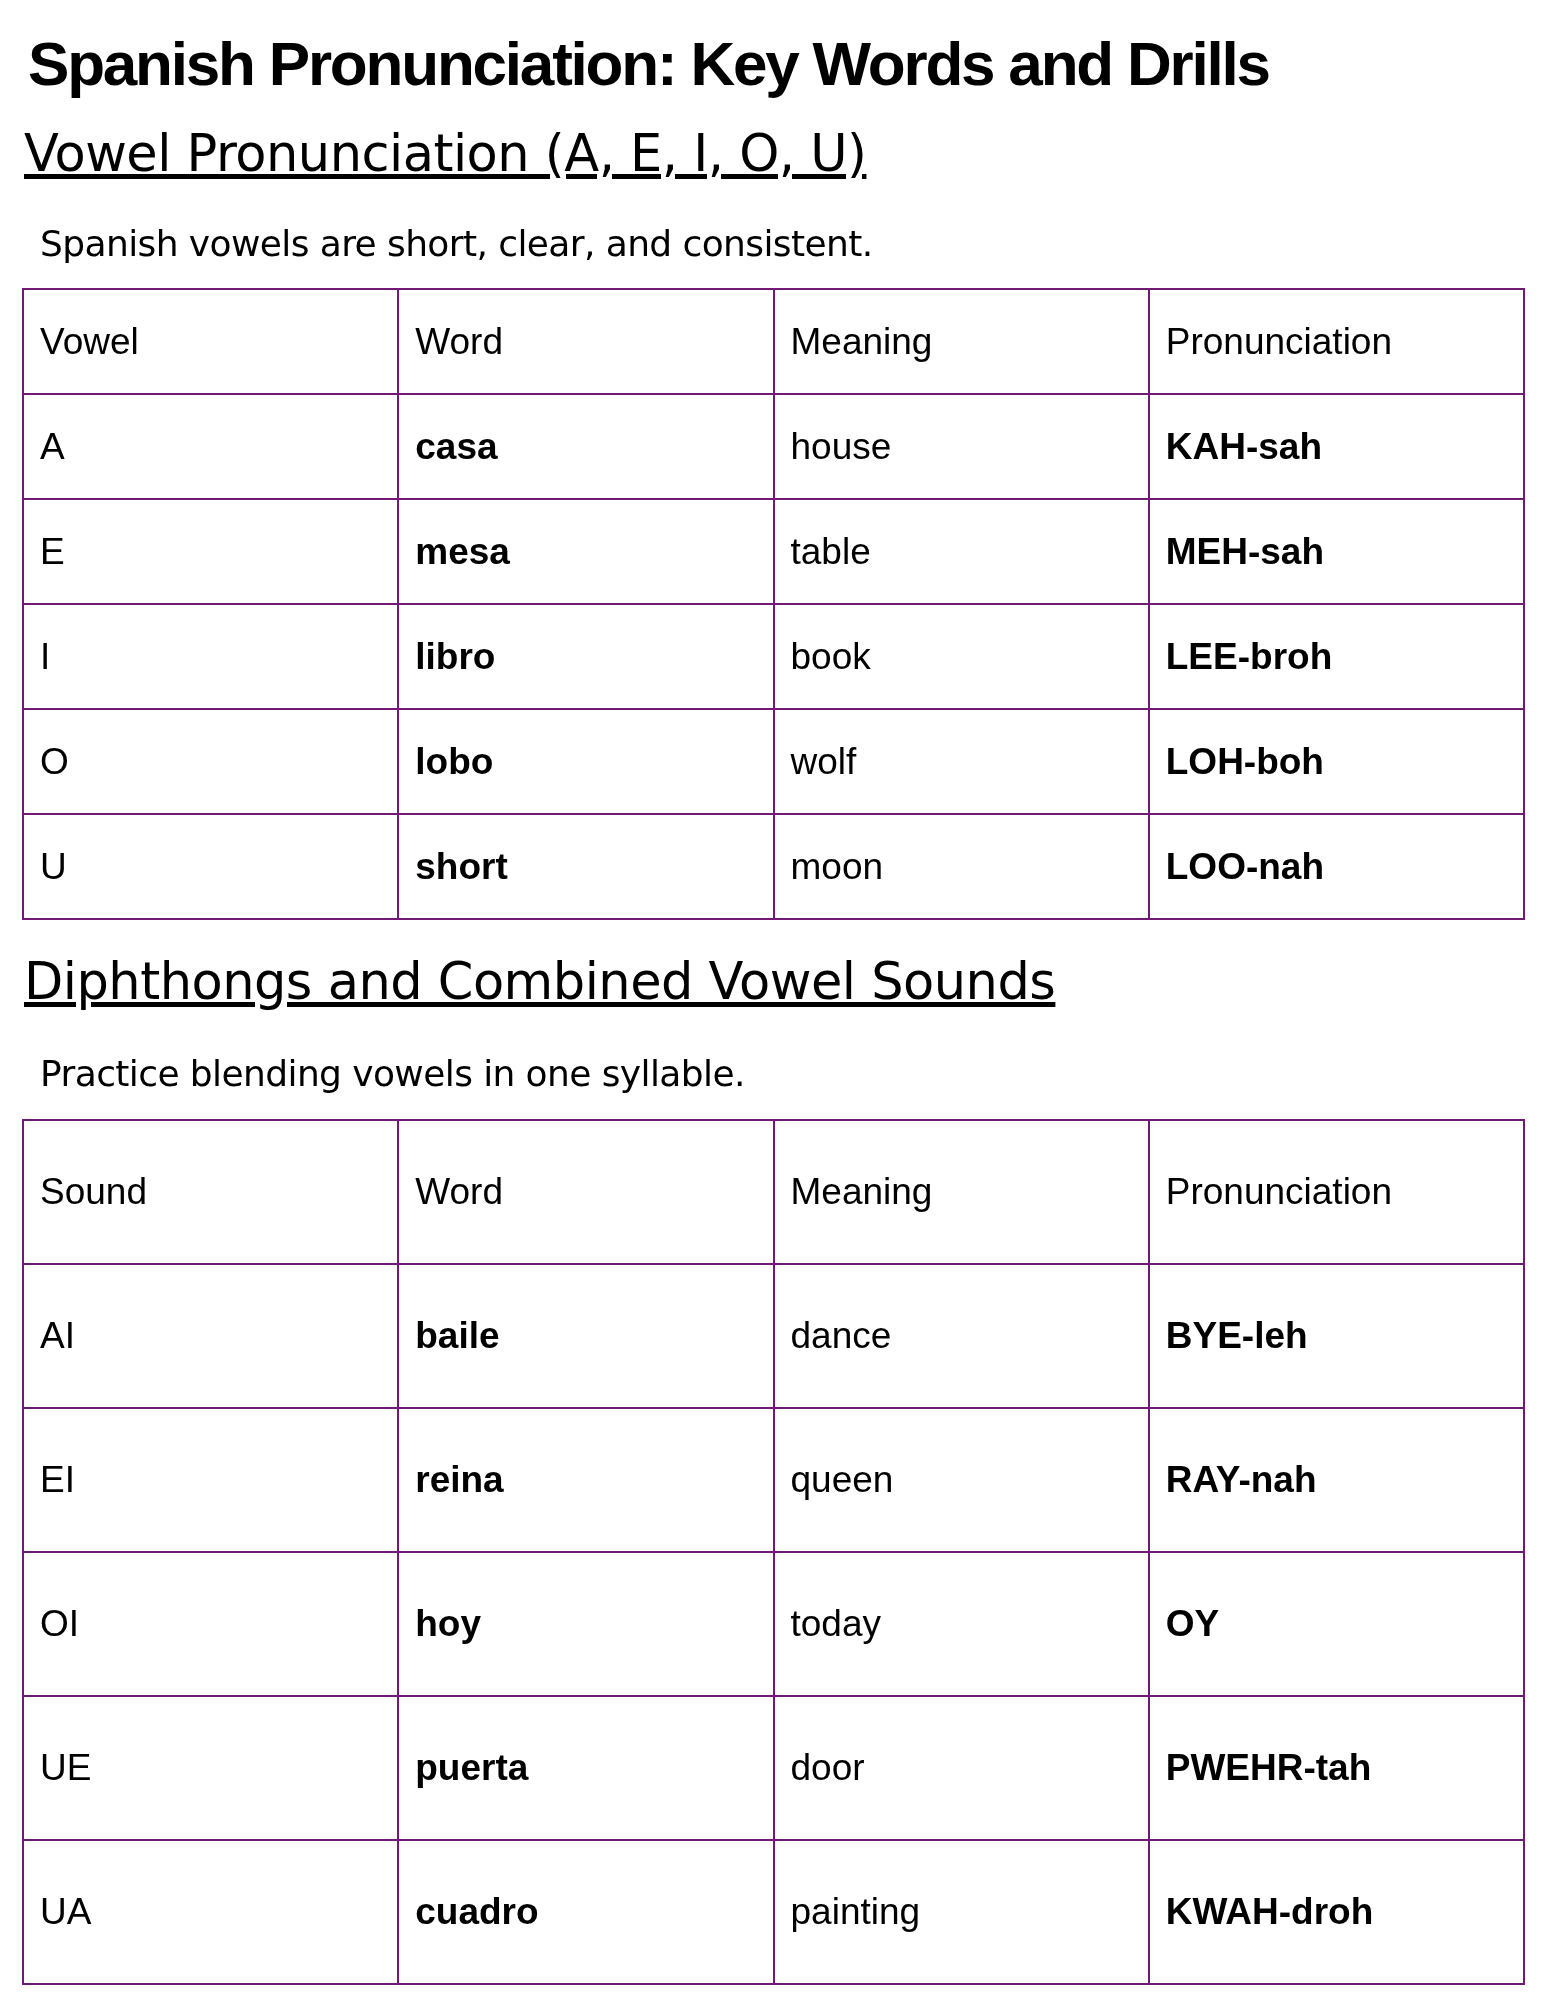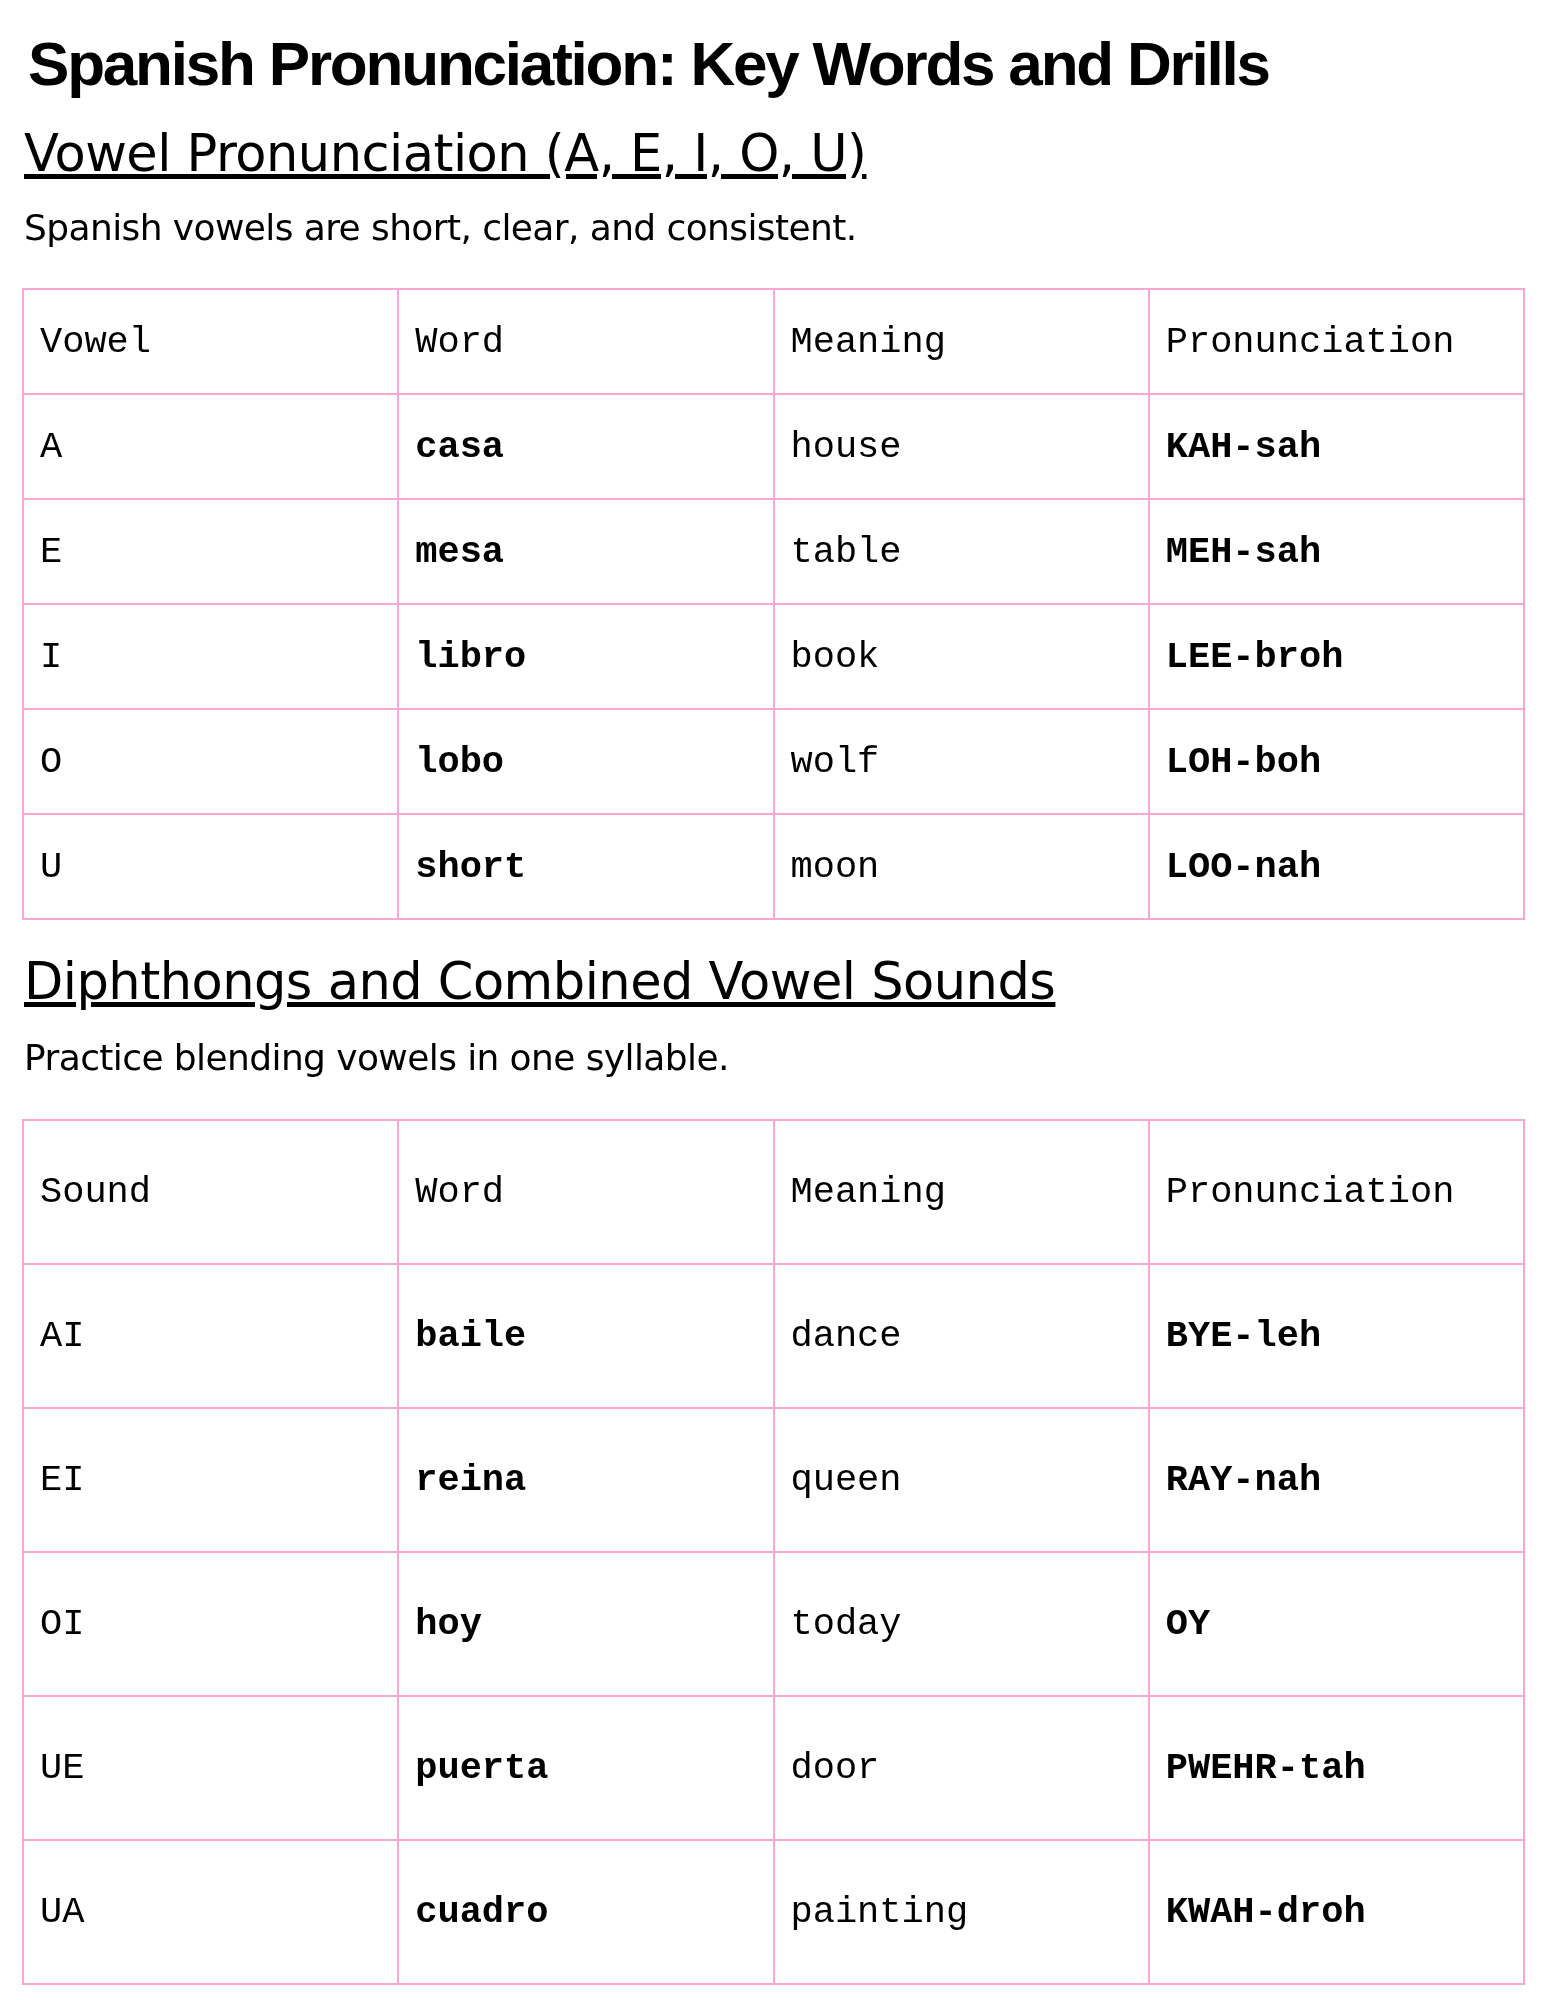--- a/index.html
+++ b/index.html
@@ -12,38 +12,38 @@
     font-family: Liberation Sans, sans-serif; font-weight: bold;
     font-size: 62px; line-height: 84px; letter-spacing: -2.2px;
     white-space: nowrap;
   }
   .h2 {
     position: absolute; left: 24px; margin: 0;
     font-family: "DejaVu Sans", sans-serif; font-weight: normal;
     font-size: 51px; line-height: 60px; letter-spacing: -0.5px; white-space: nowrap; text-decoration: underline;
   }
   .sub {
-    position: absolute; left: 24px; margin: 0;
+    position: absolute; left: 24px; margin: 16px;
     font-family: "DejaVu Sans", sans-serif; font-weight: normal;
     font-size: 36px; line-height: 48px; letter-spacing: -0.6px; white-space: nowrap;
   }
   #h2-vowels { top: 124px; }
   #sub-vowels { top: 204px; }
   #h2-diph { top: 952px; }
   #sub-diph { top: 1034px; }
 
   table {
     position: absolute; left: 22px; width: 1503px;
     border-collapse: collapse; table-layout: fixed;
     font-family: "Liberation Sans", sans-serif;
   }
   td, th {
-    border: 2px solid #f9a8d4; text-align: left; vertical-align: middle;
+    border: 2px solid #701a75; text-align: left; vertical-align: middle;
     padding: 0 16px 0 16px; font-size: 37px; font-weight: normal;
-    font-family: Liberation Mono, monospace; overflow: hidden; white-space: nowrap;
+    font-family: Liberation Sans, sans-serif; overflow: hidden; white-space: nowrap;
   }
   #table-vowels { top: 288px; }
   #table-vowels tr { height: 105px; }
   #table-diph { top: 1119px; }
   #table-diph tr { height: 144px; }
   td.bold { font-weight: bold; border-radius: 11px; }
 </style>
 </head>
 <body>
 

